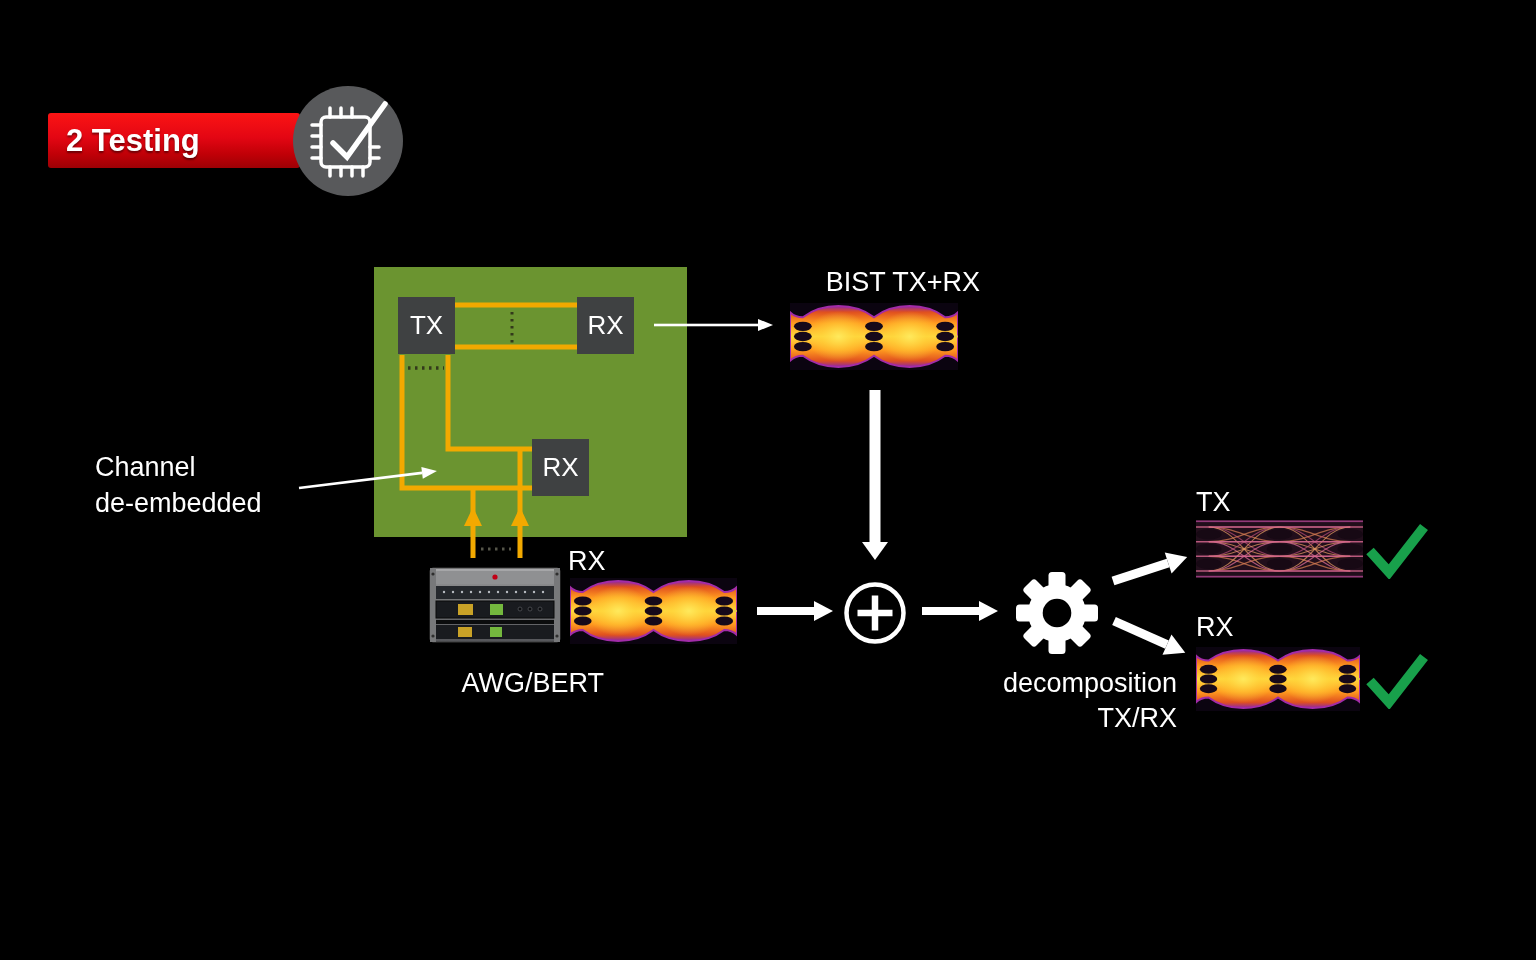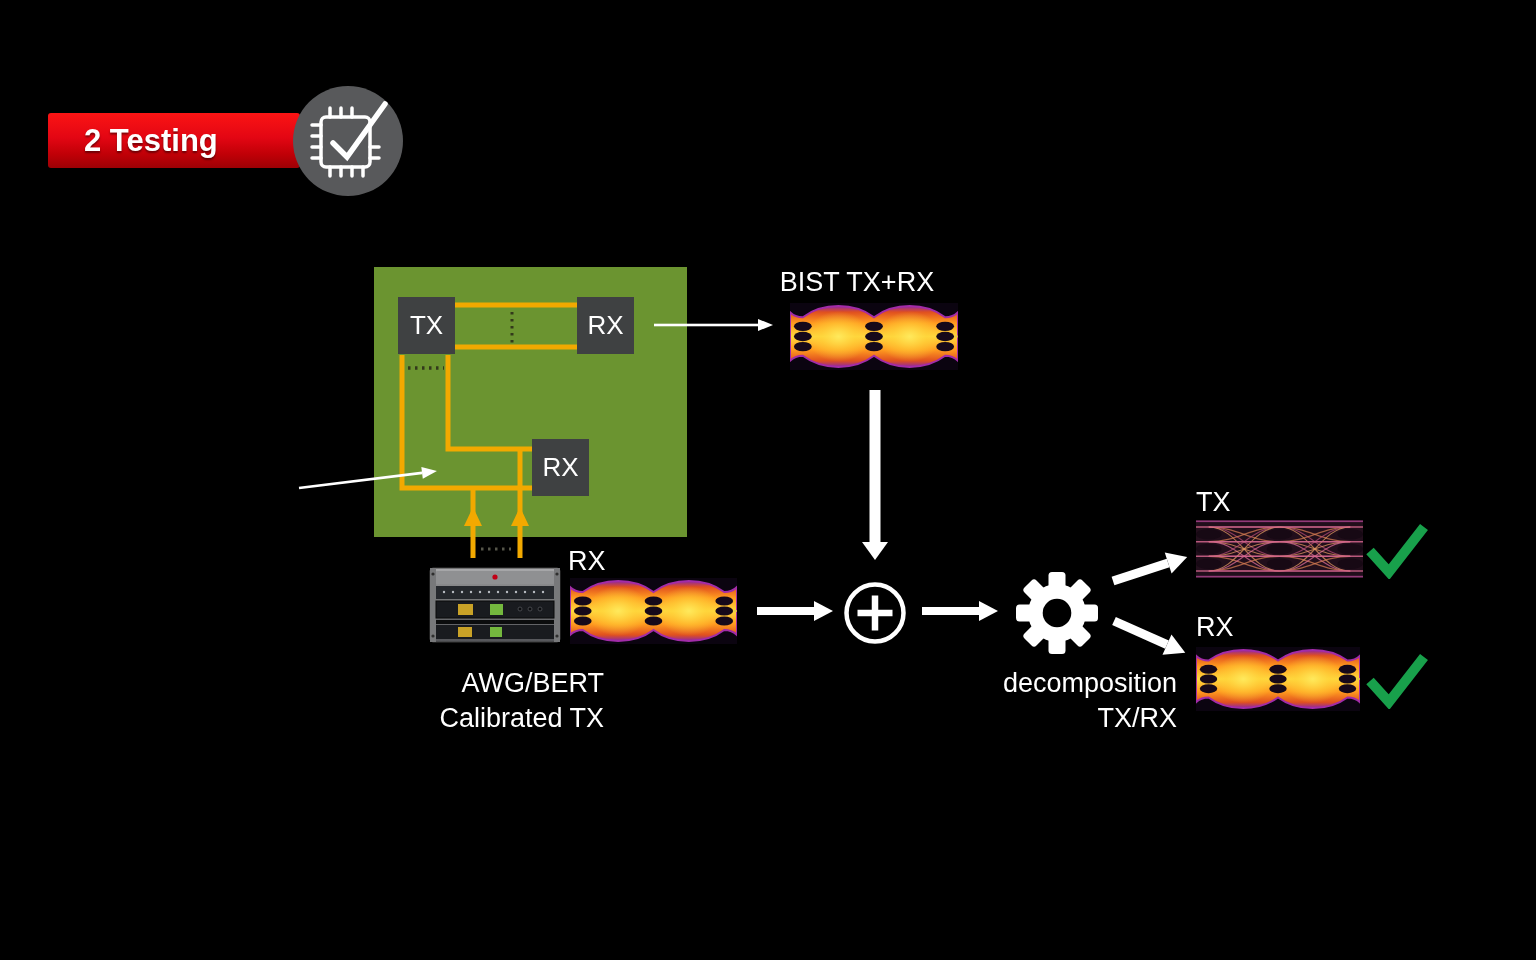--- a/index.html
+++ b/index.html
@@ -4,21 +4,21 @@
 <style>
   html,body{margin:0;padding:0;background:#000;}
   .stage{position:relative;width:1536px;height:960px;background:var(--background,#000);
          overflow:hidden;font-family:"Liberation Sans",sans-serif;color:#fff;}
   .abs{position:absolute;}
   .lbl{position:absolute;color:#fff;font-size:27px;line-height:30px;white-space:nowrap;}
   .caption{position:absolute;color:#fff;font-size:27px;line-height:35px;text-align:right;}
   .banner{position:absolute;left:48px;top:113px;width:252px;height:55px;
           background:linear-gradient(180deg,#fb1414 0%,#e30613 45%,#c00007 75%,#9d0005 100%);
           border-radius:3px;display:flex;align-items:center;}
-  .banner span{font-size:31px;font-weight:bold;padding-left:36px;
+  .banner span{font-size:31px;font-weight:bold;padding-left:18px;
                text-shadow:0 2px 2px rgba(0,0,0,.45);}
   .board{position:absolute;left:374px;top:267px;width:313px;height:270px;
          background:var(--board-green,#6B9430);}
   .blk{position:absolute;width:57px;height:57px;background:var(--block-gray,#3F4142);
        display:flex;align-items:center;justify-content:center;font-size:26px;color:#fff;}
   .overlay{position:absolute;left:0;top:0;pointer-events:none;}
   .eye{position:absolute;display:block;}
   svg{display:block;}
 </style>
 </head>
@@ -271,28 +271,31 @@
     <g transform="translate(1113,581) rotate(-18)">
       <rect x="0" y="-4.5" width="58" height="9" fill="#fff"></rect>
       <polygon points="58,-11 78,0 58,11" fill="#fff"></polygon>
     </g>
     <g transform="translate(1114,621) rotate(24)">
       <rect x="0" y="-4.5" width="58" height="9" fill="#fff"></rect>
       <polygon points="58,-11 78,0 58,11" fill="#fff"></polygon>
     </g>
   </svg>
 
-
-  <div class="lbl" style="left:752px;top:267px;width:210px;text-align:center">BIST TX+RX</div>
+  <div class="lbl" style="left:95px;top:449px;line-height:36px">
+    <div>Channel</div>
+    <div>de-embedded</div>
+  </div>
+
+  <div class="lbl" style="left:770px;top:267px;width:210px;text-align:right">BIST TX+RX</div>
 
   <div class="lbl" style="left:568px;top:546px">RX</div>
 
   <div class="caption" style="left:364px;top:666px;width:240px">
     <div>AWG/BERT</div>
-    <div>Calibrated TX</div>
   </div>
 
   <div class="caption" style="left:937px;top:666px;width:240px">
     <div>decomposition</div>
     <div>TX/RX</div>
   </div>
 
   <div class="lbl" style="left:1196px;top:487px">TX</div>
   <div class="lbl" style="left:1196px;top:612px">RX</div>
 

